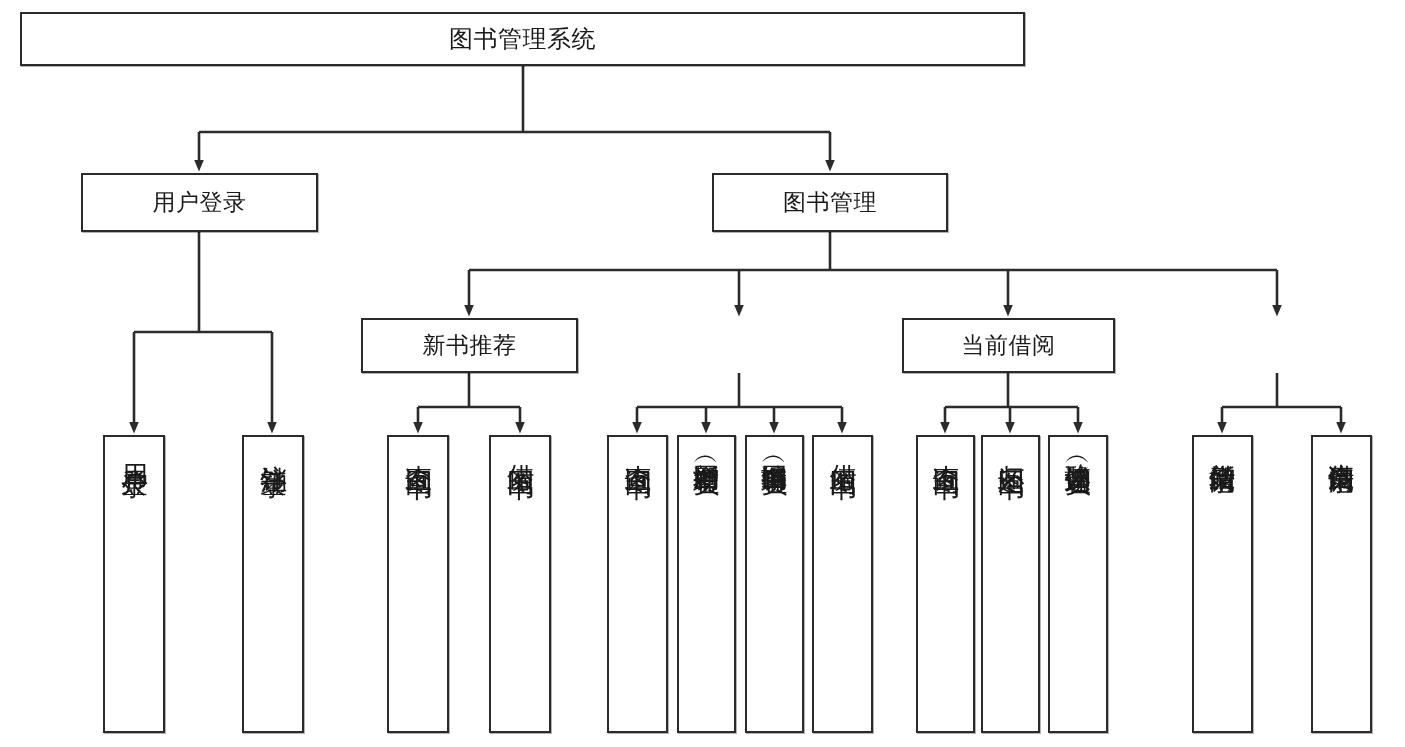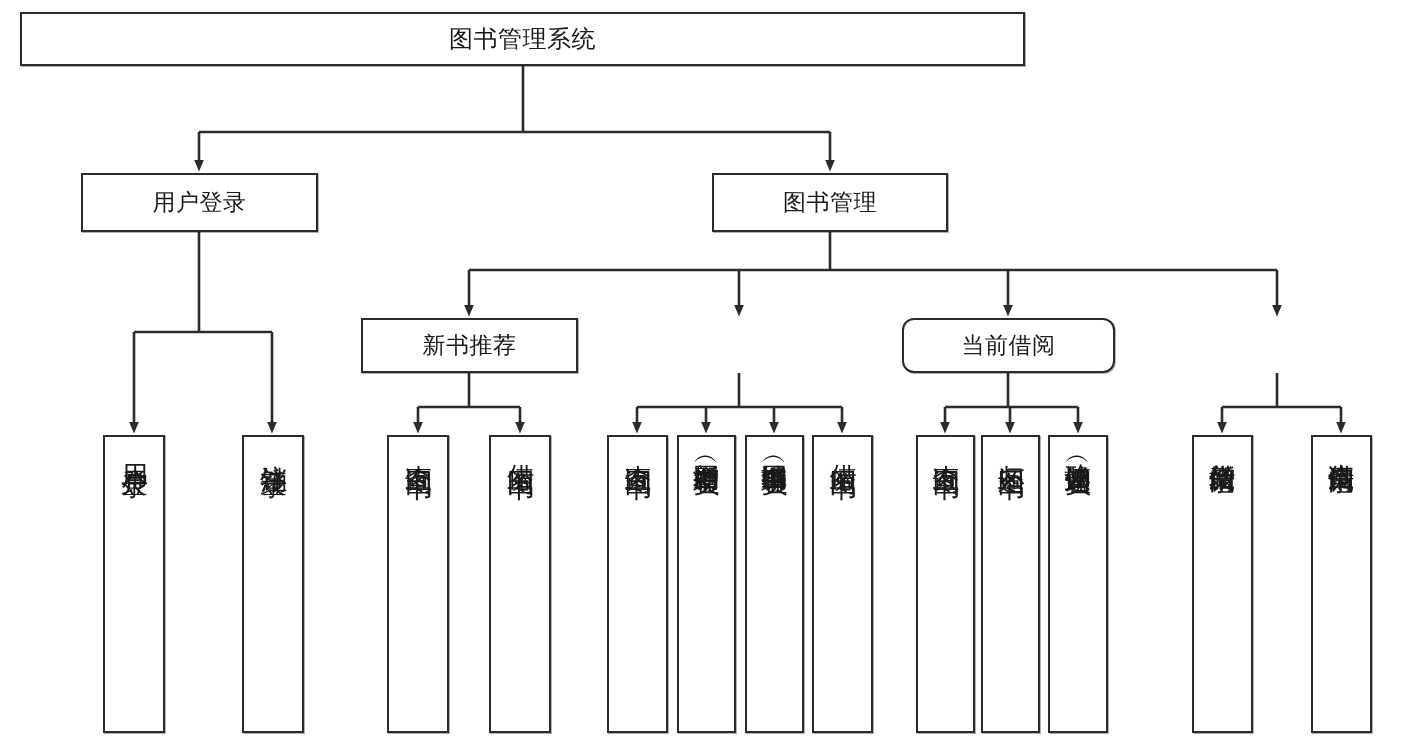--- a/index.html
+++ b/index.html
@@ -115,21 +115,21 @@
   <div class="node h" style="left:81px;top:173px;width:237px;height:59px;">
     <span class="label">用户登录</span>
   </div>
   <div class="node h" style="left:712px;top:173px;width:236px;height:59px;">
     <span class="label">图书管理</span>
   </div>
 
   <div class="node h" style="left:361px;top:318px;width:217px;height:55px;">
     <span class="label">新书推荐</span>
   </div>
-  <div class="node h" style="left:902px;top:318px;width:213px;height:55px;border-radius:12px;">
+  <div class="node h" style="left:902px;top:318px;width:213px;height:55px;">
     <span class="label">当前借阅</span>
   </div>
 
   <div class="node v" style="left:103px;top:435px;width:62px;height:298px;">
     <span class="label">用户登录</span>
   </div>
   <div class="node v" style="left:242px;top:435px;width:62px;height:298px;">
     <span class="label">注销登录</span>
   </div>
 

